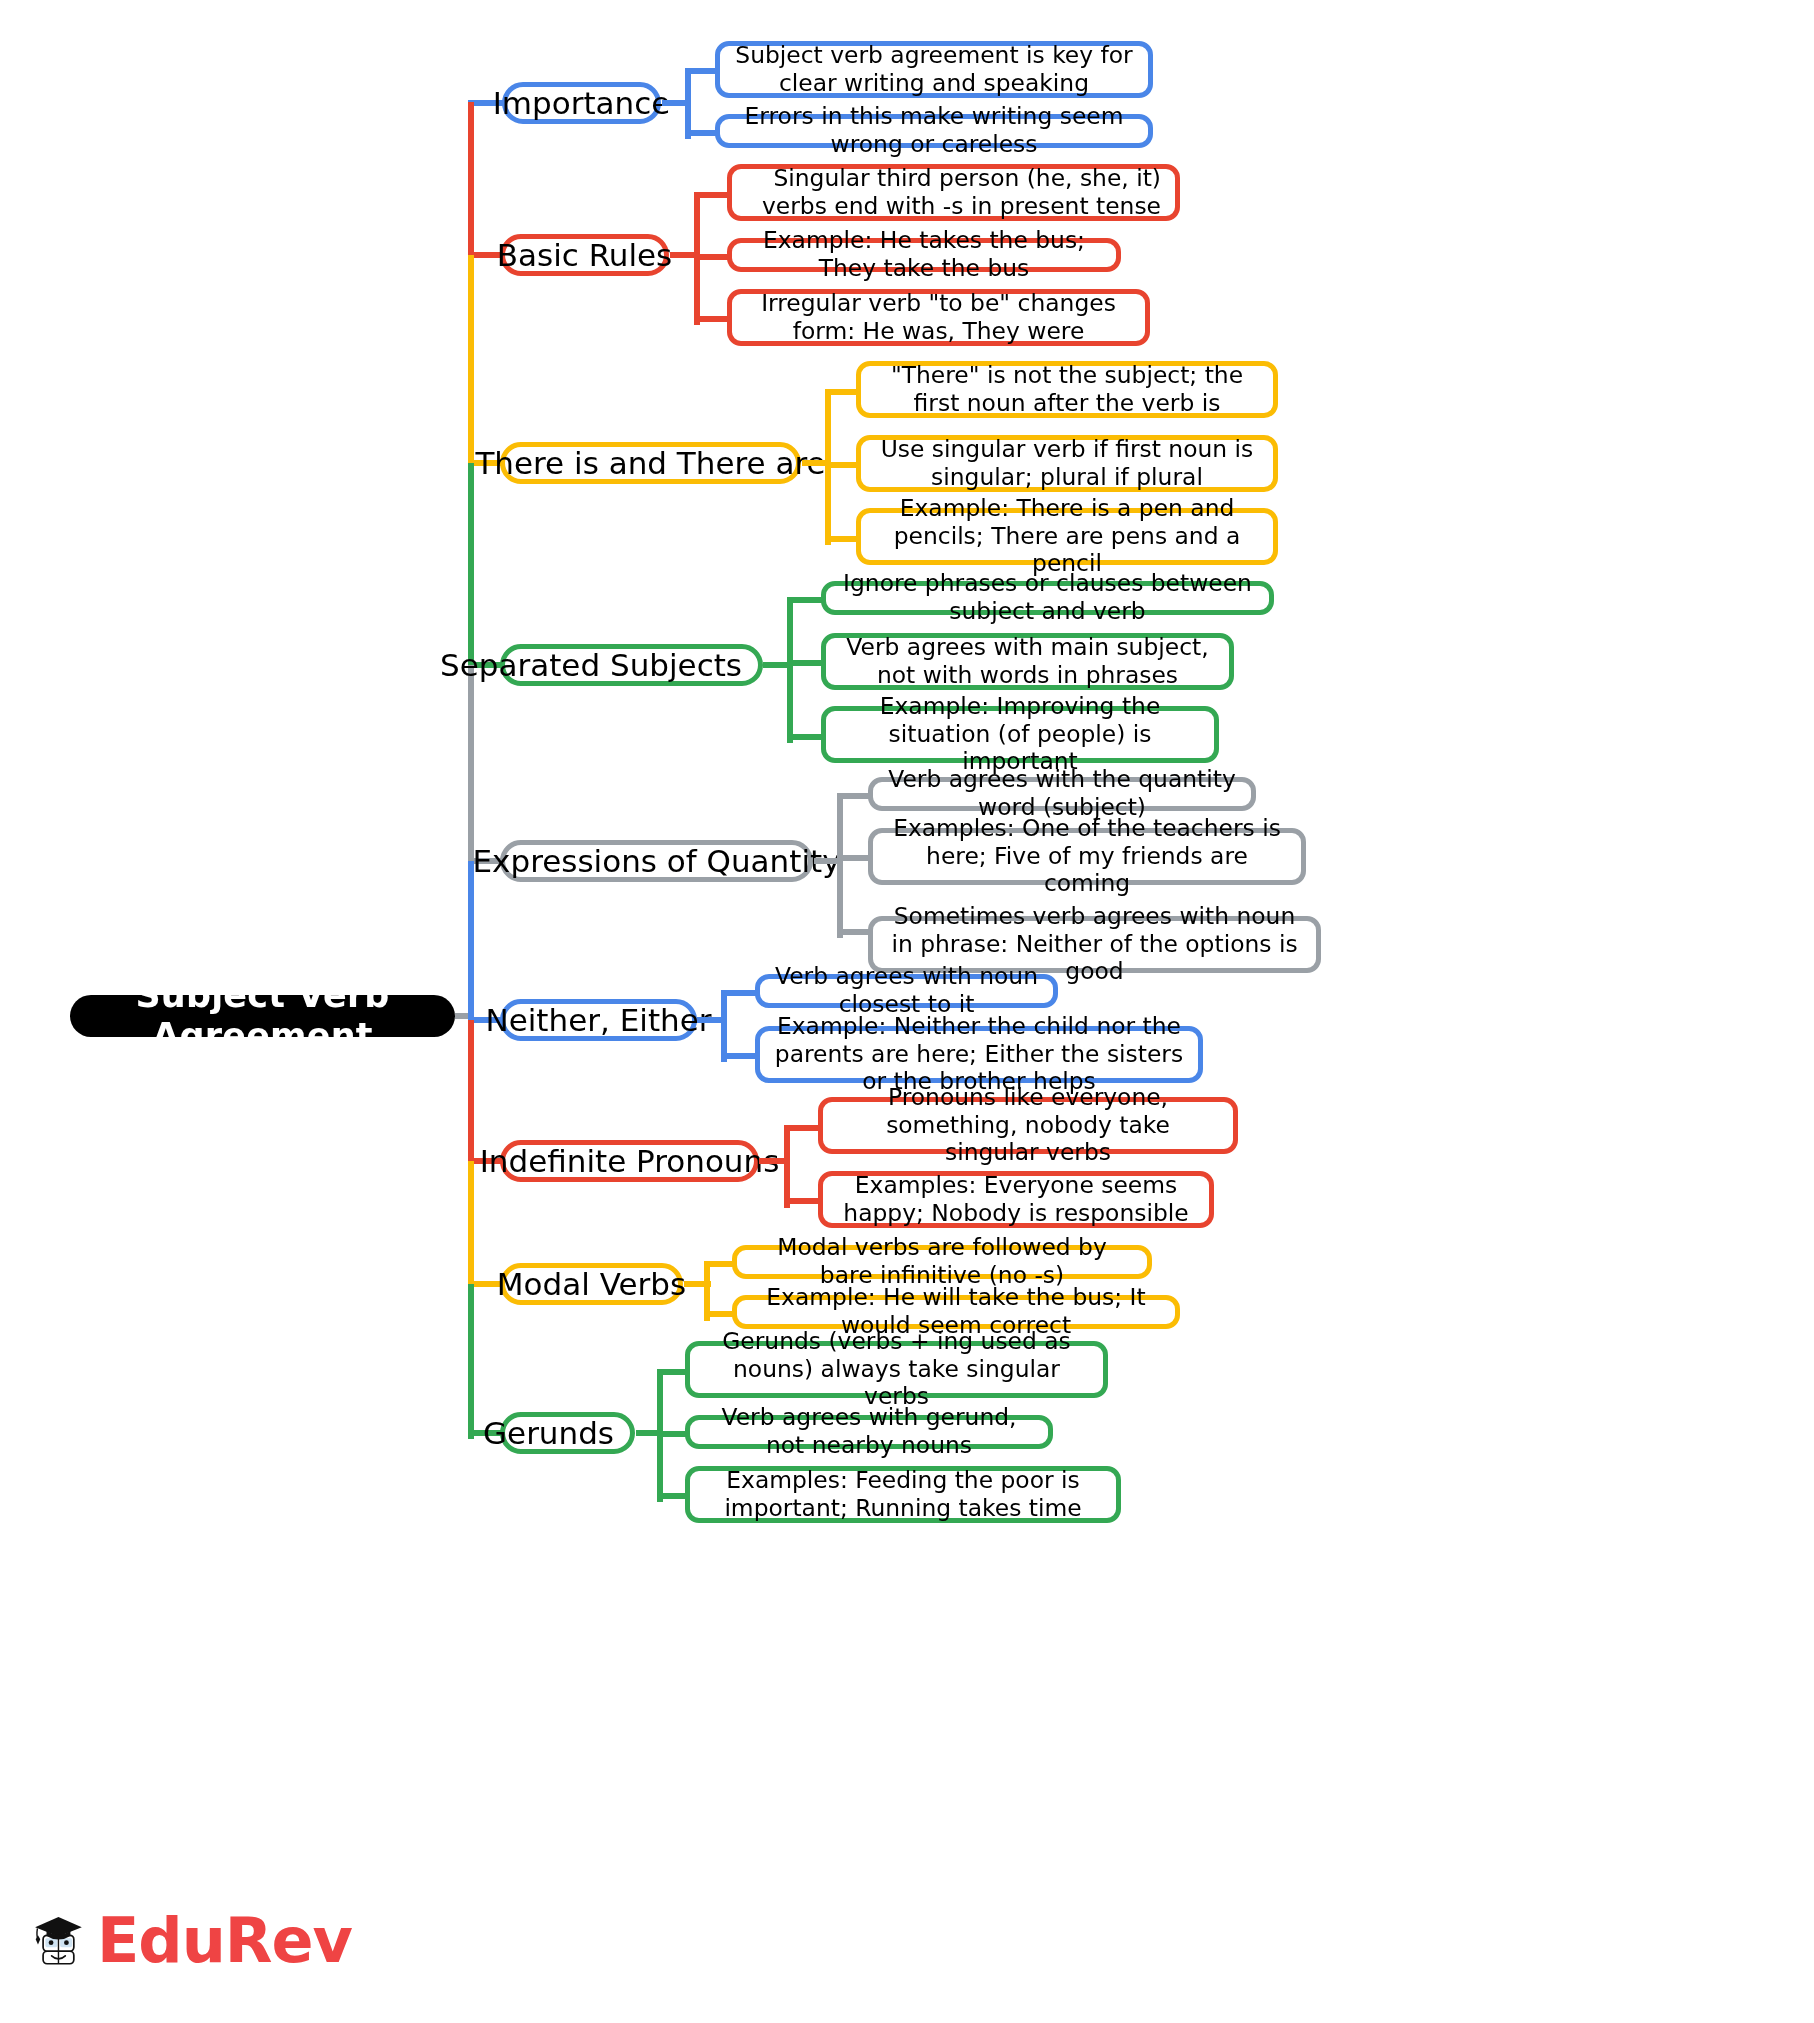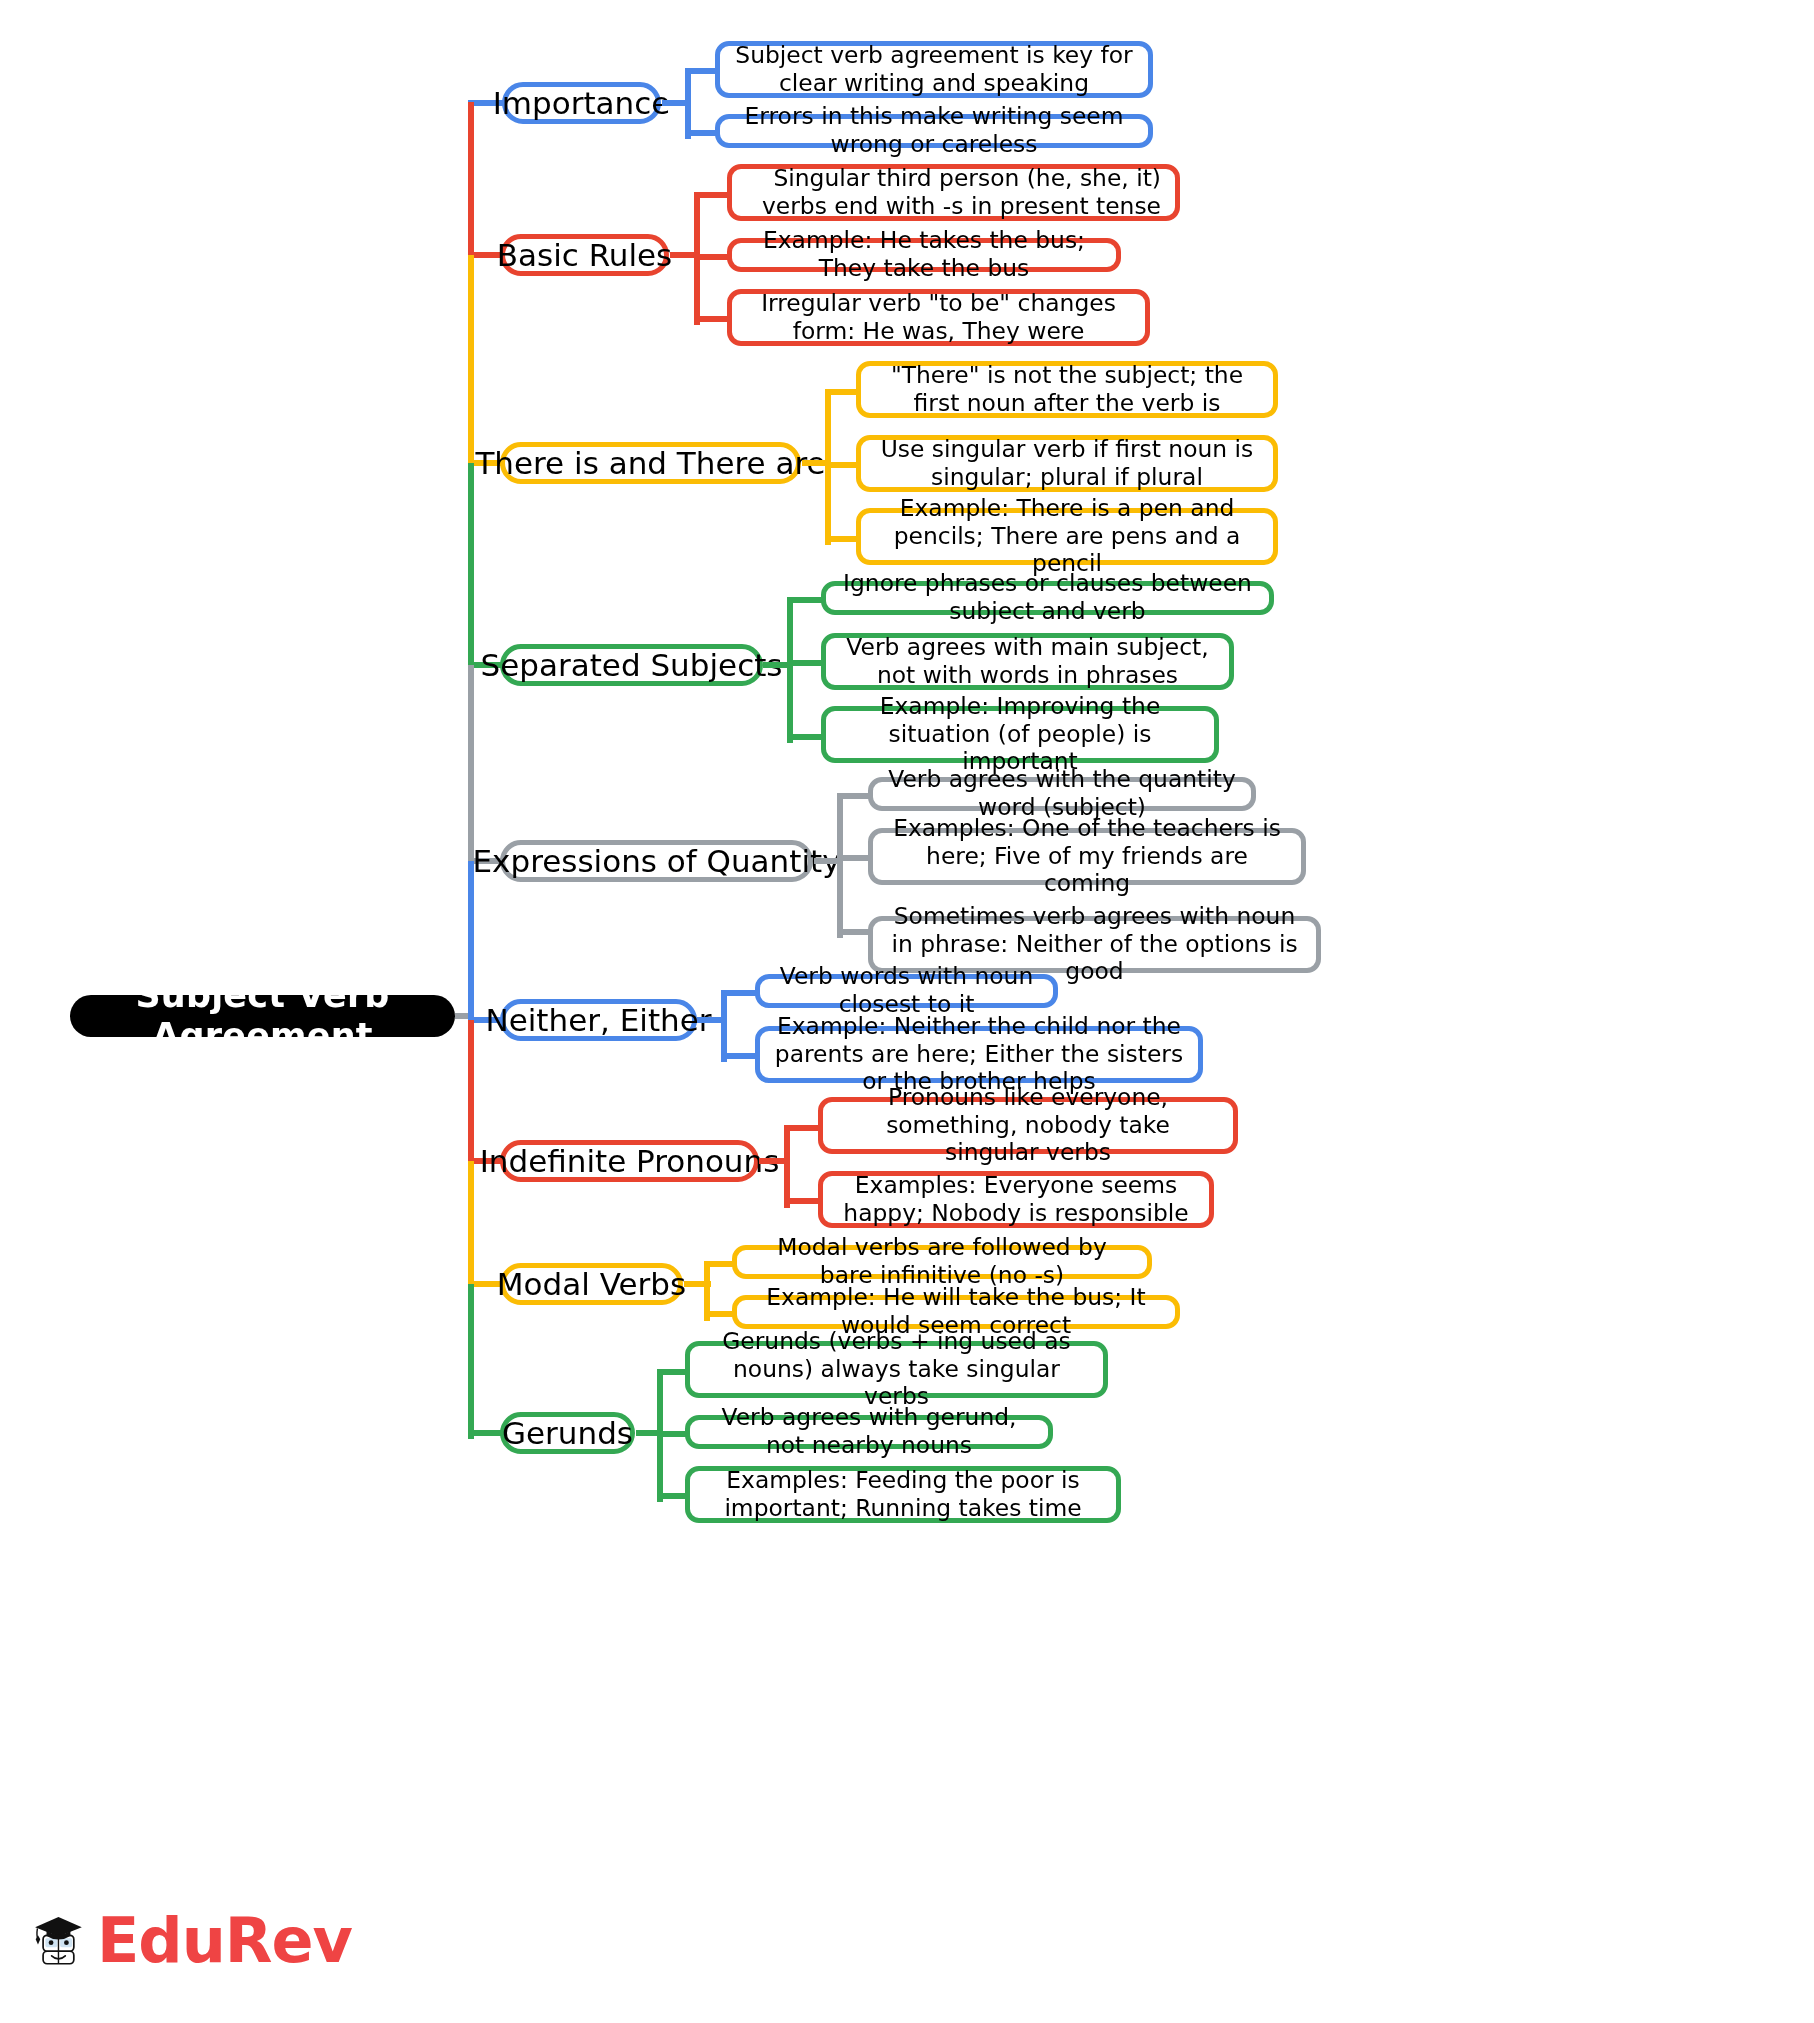--- a/index.html
+++ b/index.html
@@ -55,21 +55,21 @@
     border-radius: 14px;
     font-size: 23.4px;
     padding: 4px 14px;
   }
   .leaf span { display: block; width: 100%; }
 
   
   .c-blue   { border-color: #4a86e8; align-items: center; }
   .c-red    { border-color: #e8442f; }
   .c-yellow { border-color: #fbbc04; }
-  .c-green  { border-color: #34a853; }
+  .c-green  { border-color: #34a853; justify-content: flex-end; }
   .c-gray   { border-color: #9aa0a6; }
 
   
   .wire { position: absolute; }
 
   
   #logo {
     position: absolute;
     left: 34px;
     top: 1876px;
@@ -194,21 +194,21 @@
     <div class="node leaf c-gray" style="left: 868px; top: 916px; width: 453px; min-height: 57px; height: 57px;">
       <span>Sometimes verb agrees with noun in phrase: Neither of the options is good</span>
     </div>
     <div class="node branch c-blue" style="left: 500px; top: 999px; width: 197px; min-height: 42px; height: 42px;">
       <span>Neither, Either</span>
     </div>
     <div class="wire" style="left: 697px; top: 1017px; width: 30px; height: 6px; background: rgb(74, 134, 232);"></div>
     <div class="wire" style="left: 721px; top: 993px; width: 6px; height: 69px; background: rgb(74, 134, 232);"></div>
     <div class="wire" style="left: 721px; top: 990px; width: 40px; height: 6px; background: rgb(74, 134, 232);"></div>
     <div class="node leaf c-blue" style="left: 755px; top: 974px; width: 303px; min-height: 34px; height: 34px;">
-      <span>Verb words with noun closest to it</span>
+      <span>Verb agrees with noun closest to it</span>
     </div>
     <div class="wire" style="left: 721px; top: 1053px; width: 40px; height: 6px; background: rgb(74, 134, 232);"></div>
     <div class="node leaf c-blue" style="left: 755px; top: 1026px; width: 448px; min-height: 57px; height: 57px;">
       <span>Example: Neither the child nor the parents are here; Either the sisters or the brother helps</span>
     </div>
     <div class="node branch c-red" style="left: 500px; top: 1140px; width: 259px; min-height: 42px; height: 42px;">
       <span>Indefinite Pronouns</span>
     </div>
     <div class="wire" style="left: 759px; top: 1158px; width: 31px; height: 6px; background: rgb(232, 68, 47);"></div>
     <div class="wire" style="left: 784px; top: 1128px; width: 6px; height: 80px; background: rgb(232, 68, 47);"></div>

